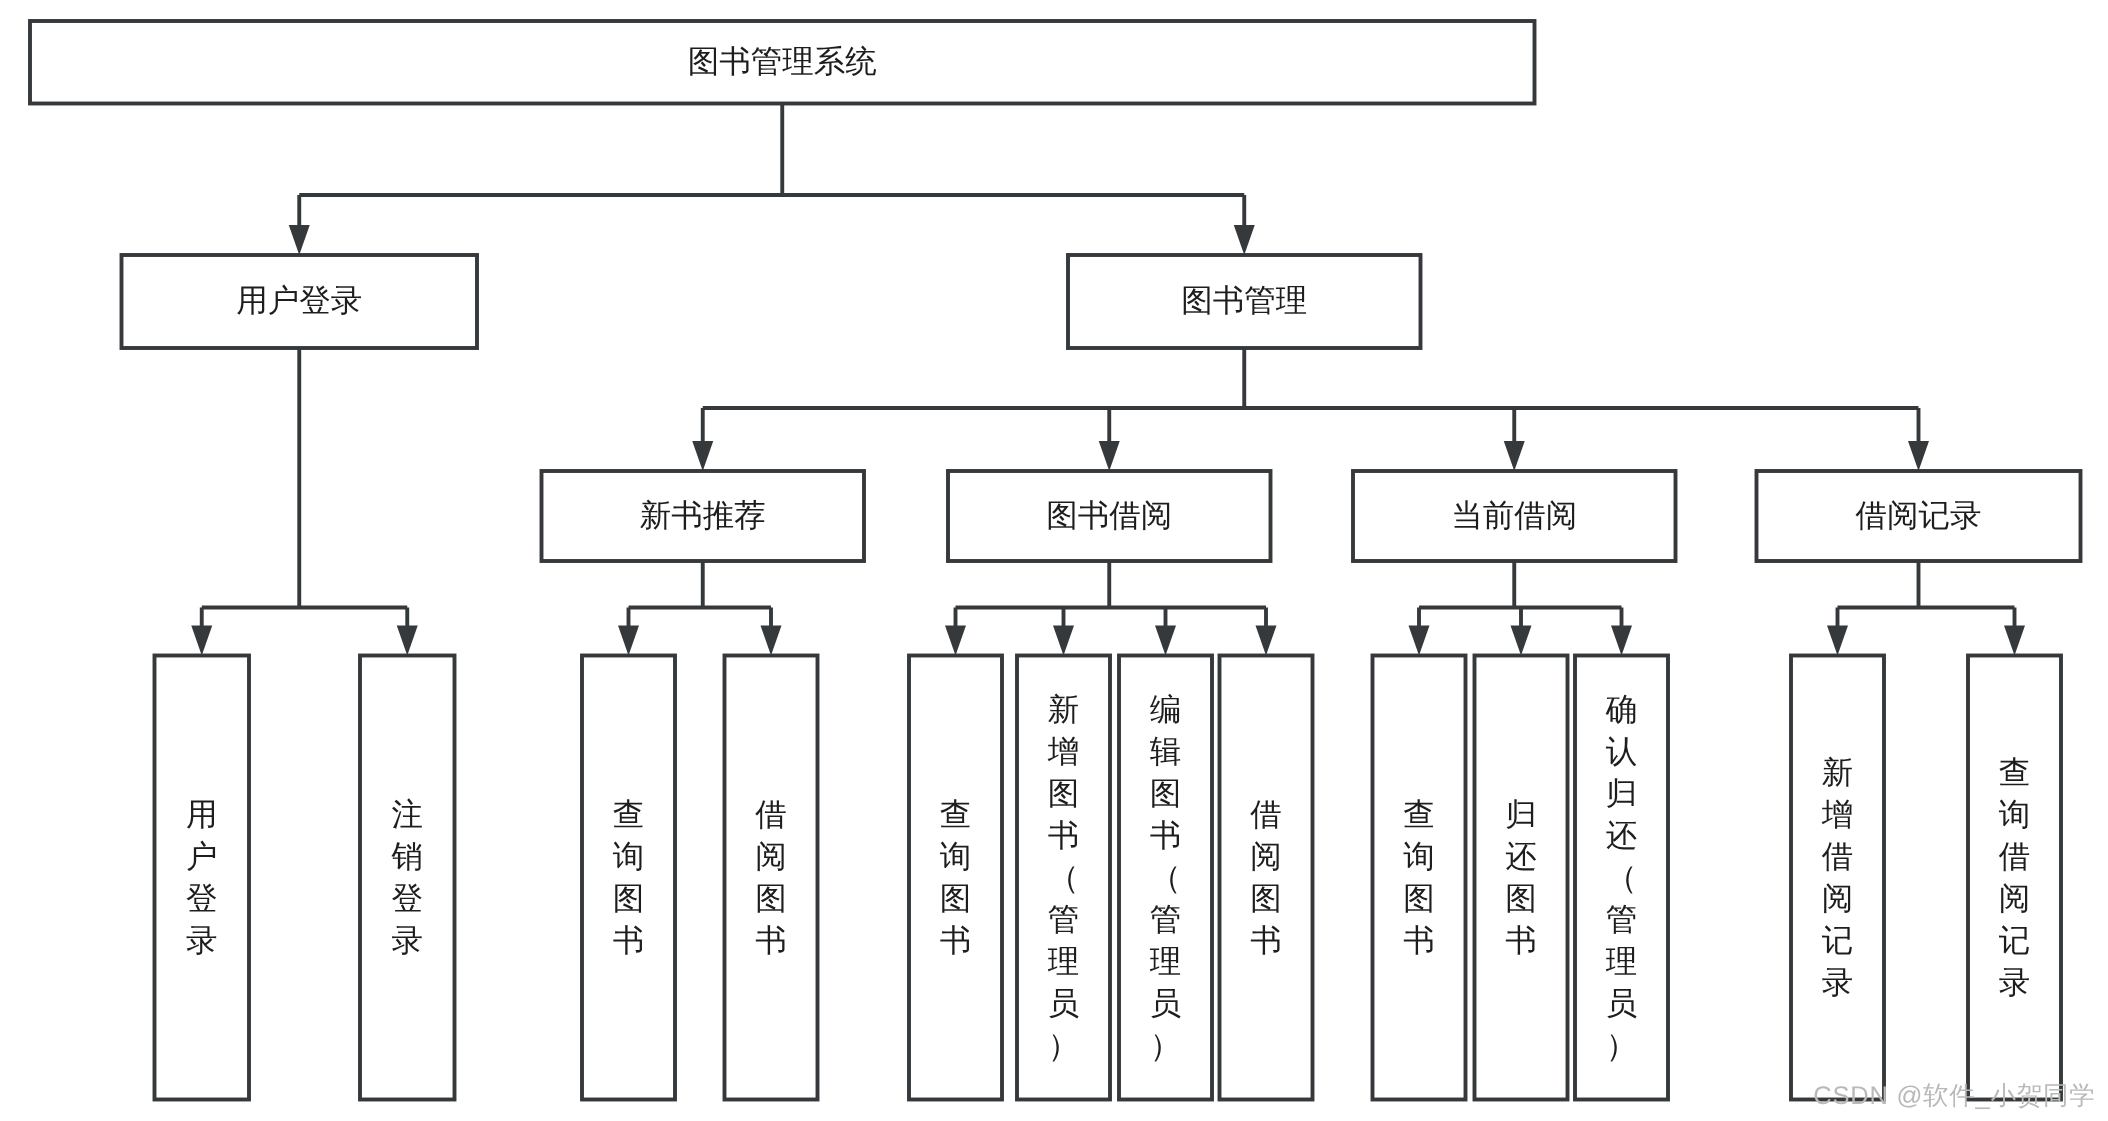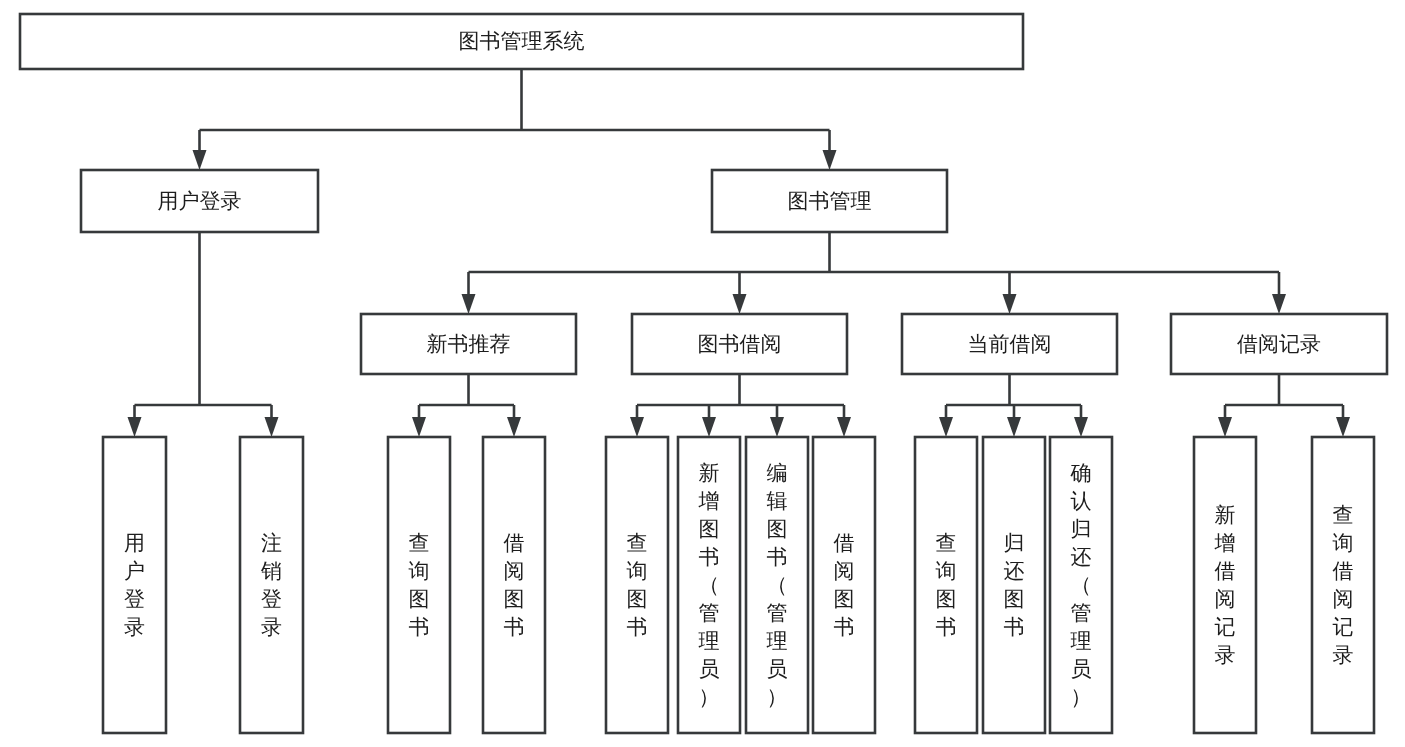--- a/index.html
+++ b/index.html
@@ -201,13 +201,14 @@
         <g>
           <rect x="712" y="170" width="235" height="62" class="node-box"></rect>
           <text x="829.5" y="202" class="node-label-h">图书管理</text>
         </g>
         <g>
           <rect x="20" y="14" width="1003" height="55" class="node-box"></rect>
           <text x="521.5" y="42.5" class="node-label-h">图书管理系统</text>
         </g>
       </g>
   </svg>
+  <div class="watermark">CSDN @软件_小贺同学</div>
 </div>
 
 </body></html>

